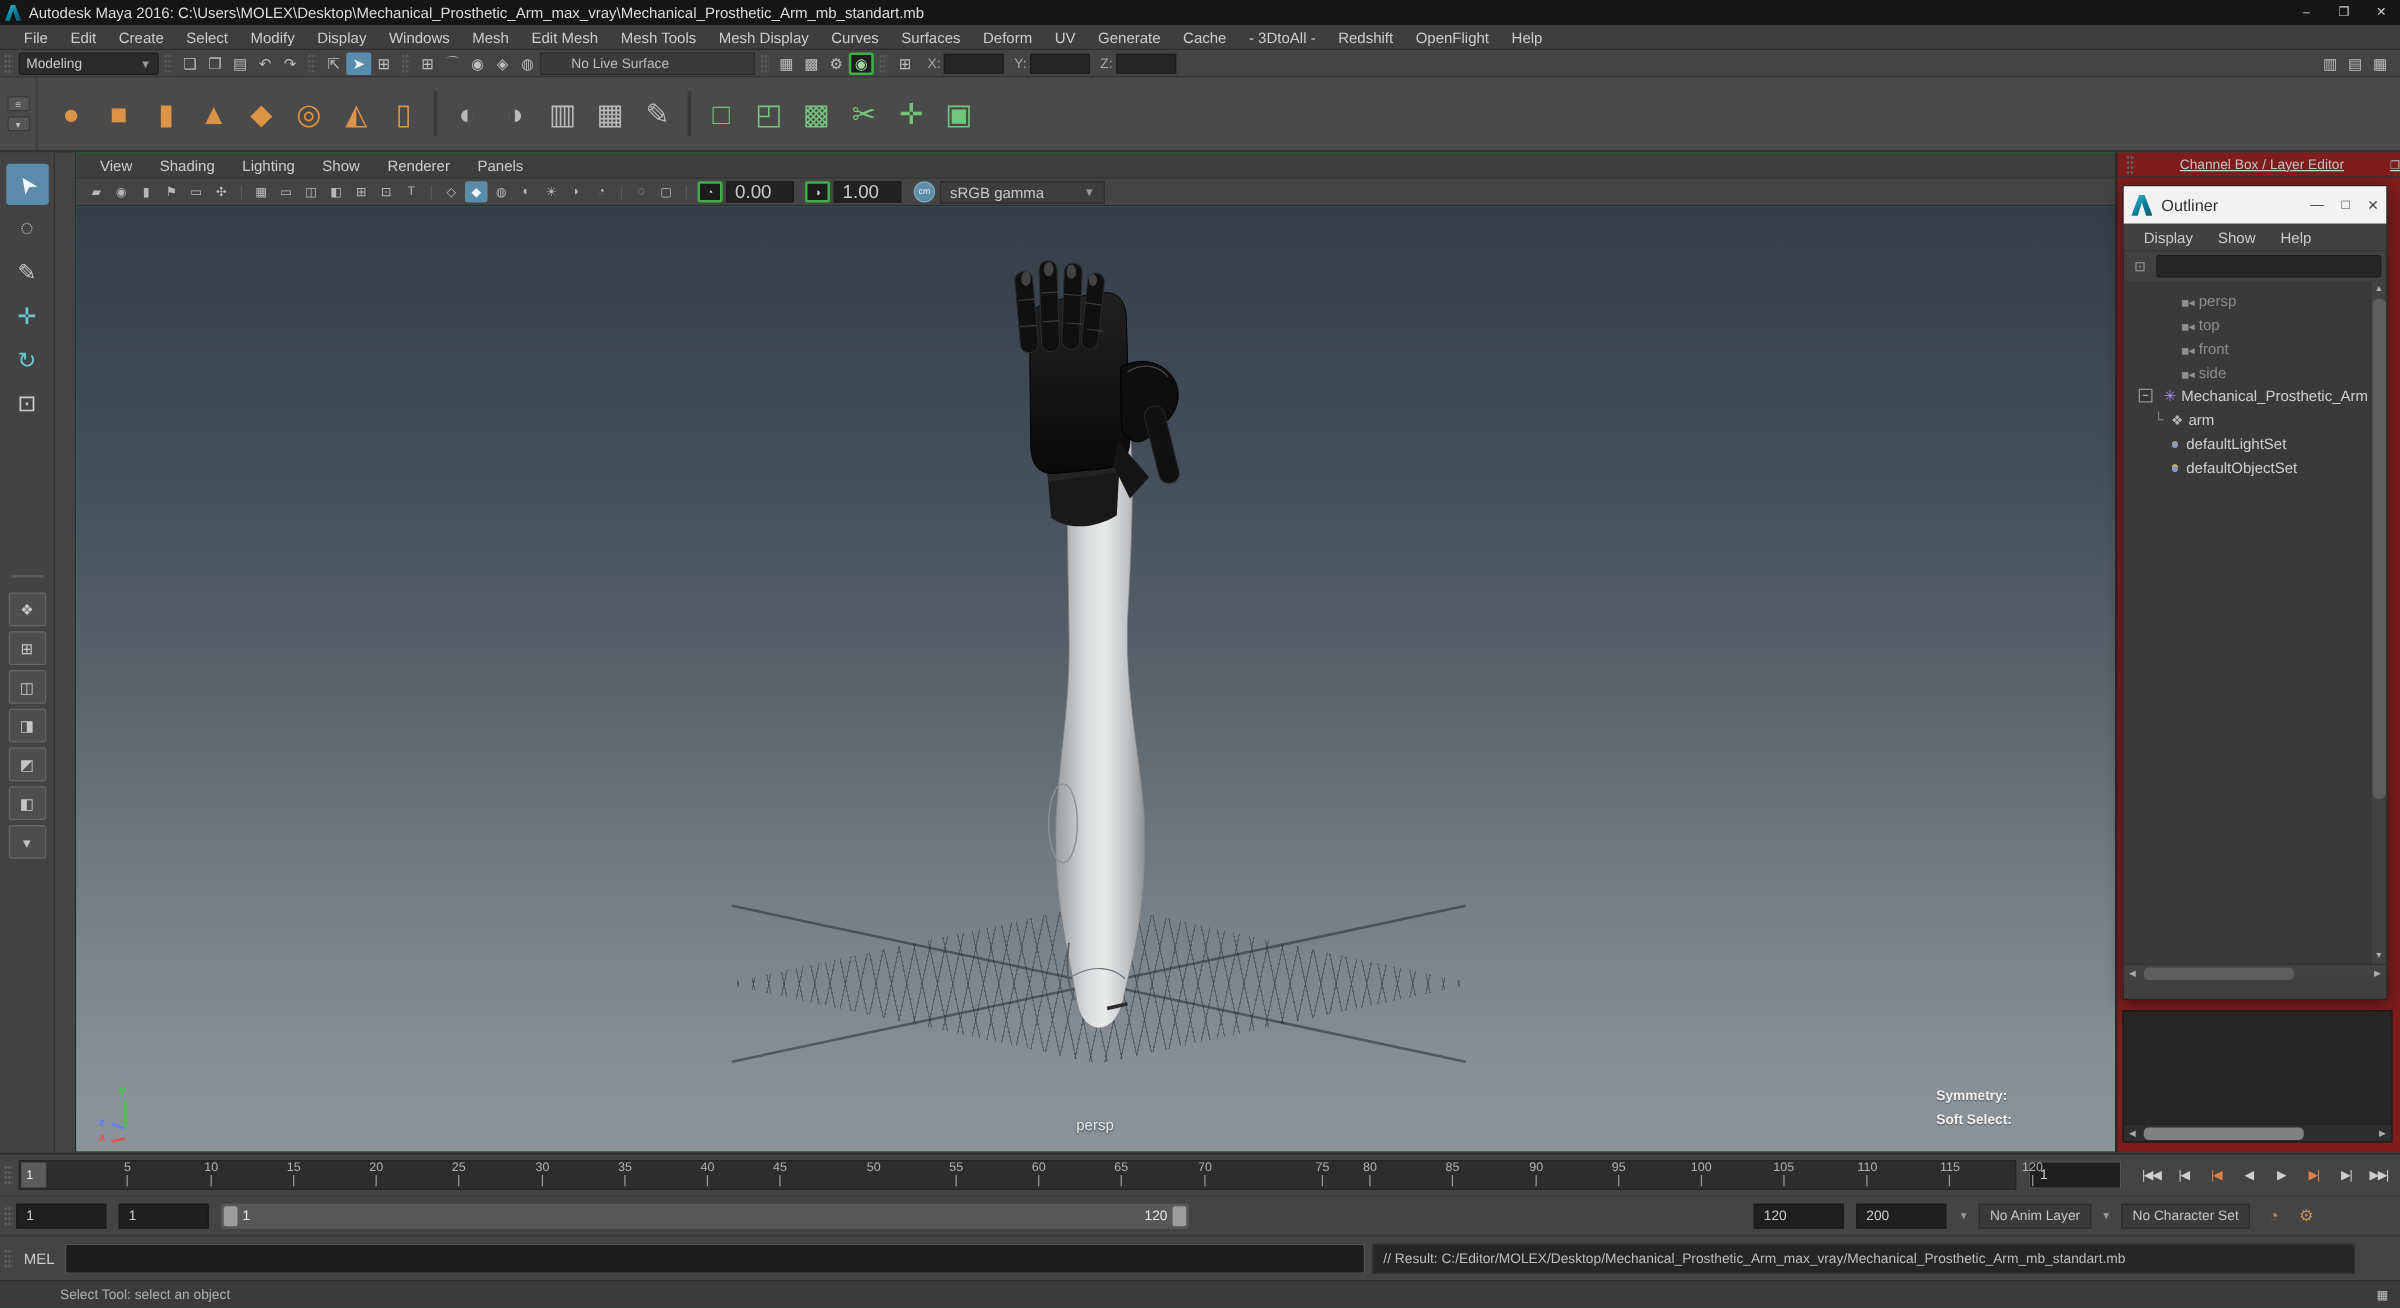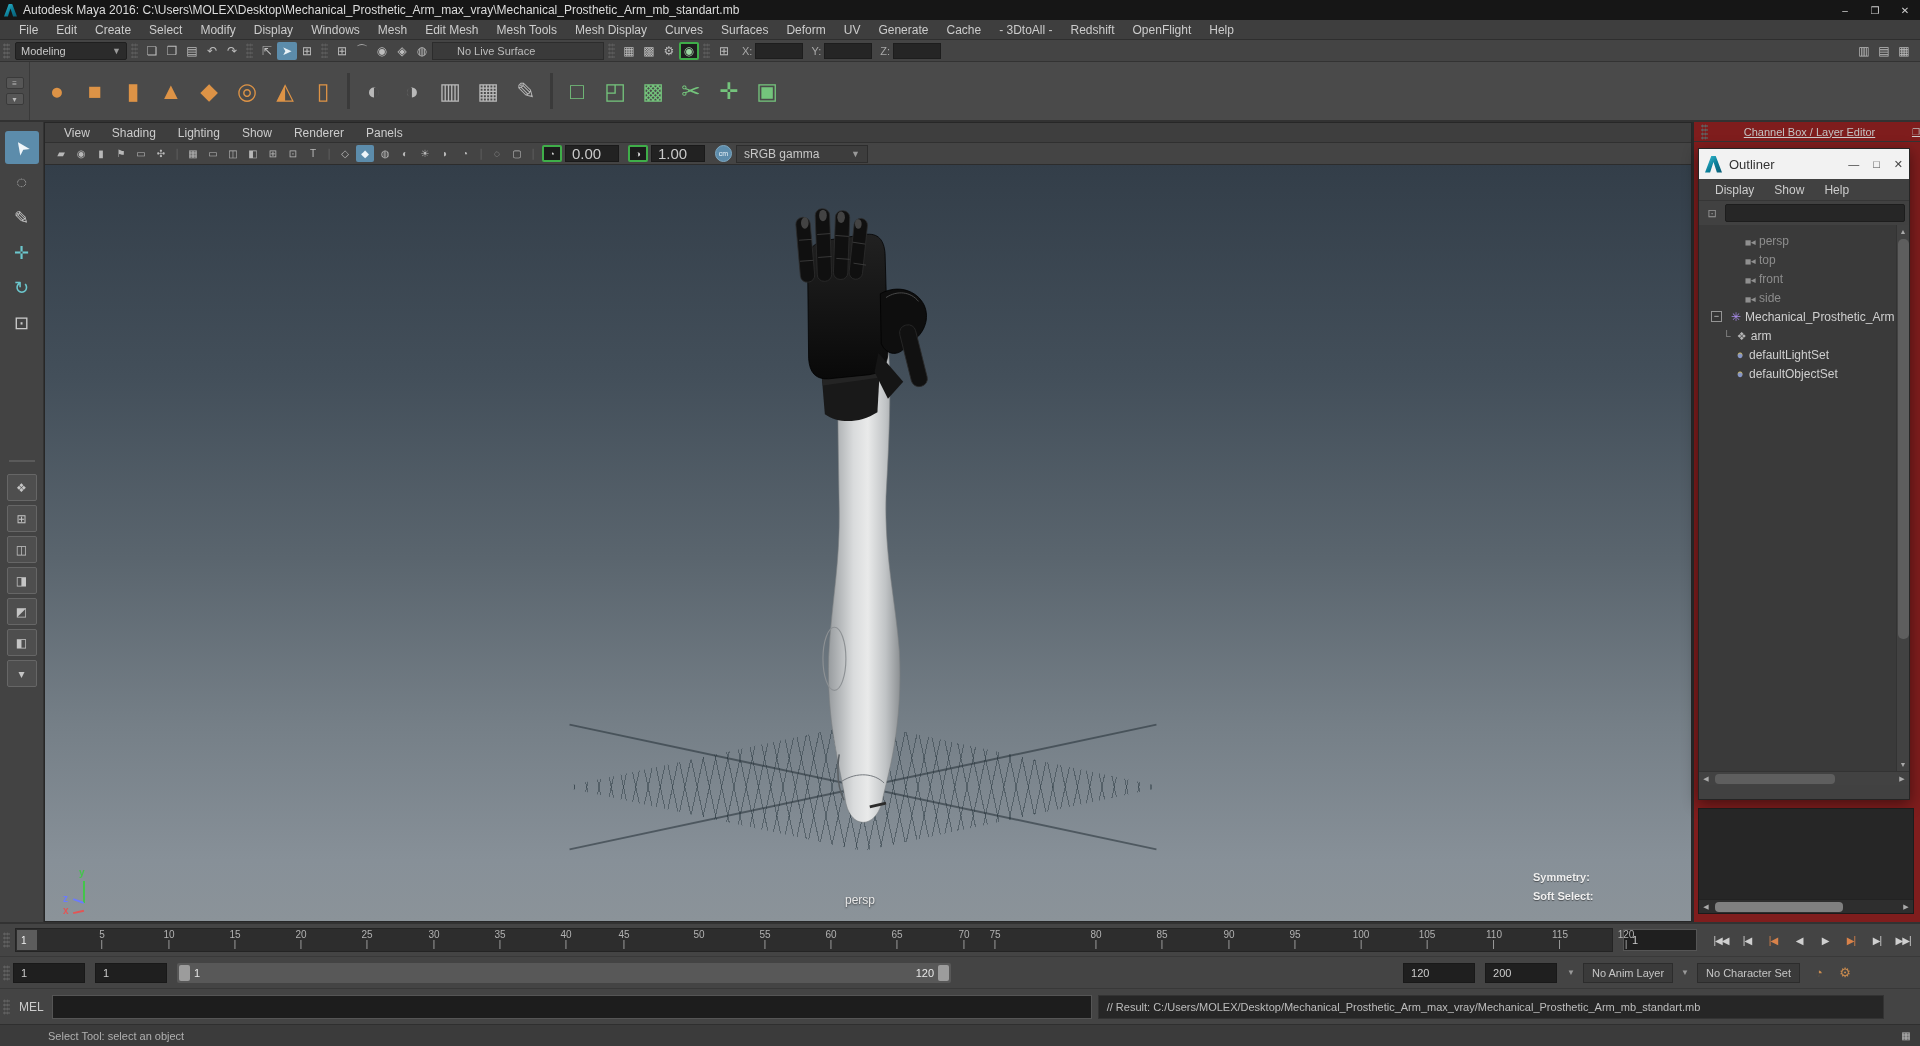--- a/index.html
+++ b/index.html
@@ -59,21 +59,21 @@
   .tool-btn{width:34px;height:33px;margin:1px 0;display:flex;align-items:center;justify-content:center;
             font-size:18px;color:#c9c9c9;border-radius:3px;}
   .tool-btn.active{background:#5c8cab;color:#f0f6fa;}
   .tool-select .glyph{display:inline-block;transform:rotate(-125deg);}
   .tool-move .glyph,.tool-rotate .glyph{color:#6cc7cd;}
   .tool-btn.active .glyph{color:#f0f6fa;}
   .toolbox-sep{width:26px;height:2px;background:#5a5a5a;margin:120px 0 10px 0;}
   .layout-btn{width:30px;height:27px;margin:2px 0;background:#4e4e4e;border:1px solid #666;
               display:flex;align-items:center;justify-content:center;font-size:12px;color:#c5c5c5;border-radius:2px;}
   
-  .viewport{position:absolute;left:44px;top:122px;width:1648px;height:800px;background:#22c55e;
+  .viewport{position:absolute;left:60px;top:122px;width:1648px;height:800px;background:#22c55e;
             border:1px solid #272727;}
   .vp-menubar{height:20px;background:#3e3e3e;display:flex;align-items:center;padding-left:8px;
               border-bottom:1px solid #303030;}
   .vp-menu-item{padding:0 11px;font-size:12px;color:#cccccc;line-height:20px;}
   .vp-toolbar{height:22px;background:#444;display:flex;align-items:center;padding-left:6px;
               border-bottom:1px solid #2c2c2c;}
   .vp-btn{min-width:18px;height:17px;display:flex;align-items:center;justify-content:center;
           font-size:10px;color:#b8b8b8;border-radius:2px;margin:0 1px;}
   .vp-btn.active{background:#5c8cab;color:#eef5fa;}
   .vp-btn.tb-sep{color:#606060;font-size:11px;min-width:10px;}
@@ -820,21 +820,21 @@
           <span class="tick-mark"></span>
         </div>
         <div class="tick" style="left: 881px; position: absolute;">
           <span class="tick-label">65</span>
           <span class="tick-mark"></span>
         </div>
         <div class="tick" style="left: 948px; position: absolute;">
           <span class="tick-label">70</span>
           <span class="tick-mark"></span>
         </div>
-        <div class="tick" style="left: 979px; position: absolute;">
+        <div class="tick" style="left: 1042px; position: absolute;">
           <span class="tick-label">75</span>
           <span class="tick-mark"></span>
         </div>
         <div class="tick" style="left: 1080px; position: absolute; align-items: center;">
           <span class="tick-label">80</span>
           <span class="tick-mark"></span>
         </div>
         <div class="tick" style="left: 1146px; position: absolute;">
           <span class="tick-label">85</span>
           <span class="tick-mark"></span>
@@ -923,21 +923,21 @@
         <div class="rr-icon">
           <span>⚙</span>
         </div>
       </div>
   </div>
 
   <div class="mel-row">
     <div class="grip-v"></div>
     <span class="mel-label">MEL</span>
     <input class="mel-input" value="" style="">
-    <div class="mel-result">// Result: C:/Users/MOLEX/Desktop/Mechanical_Prosthetic_Arm_max_vray/Mechanical_Prosthetic_Arm_mb_standart.mb</div>
+    <div class="mel-result">// Result: C:/Editor/MOLEX/Desktop/Mechanical_Prosthetic_Arm_max_vray/Mechanical_Prosthetic_Arm_mb_standart.mb</div>
   </div>
 
   <div class="help-line">
     <span class="help-text">Select Tool: select an object</span>
     <div class="help-right">▦</div>
   </div>
 
 </div>
 
 </body></html>

